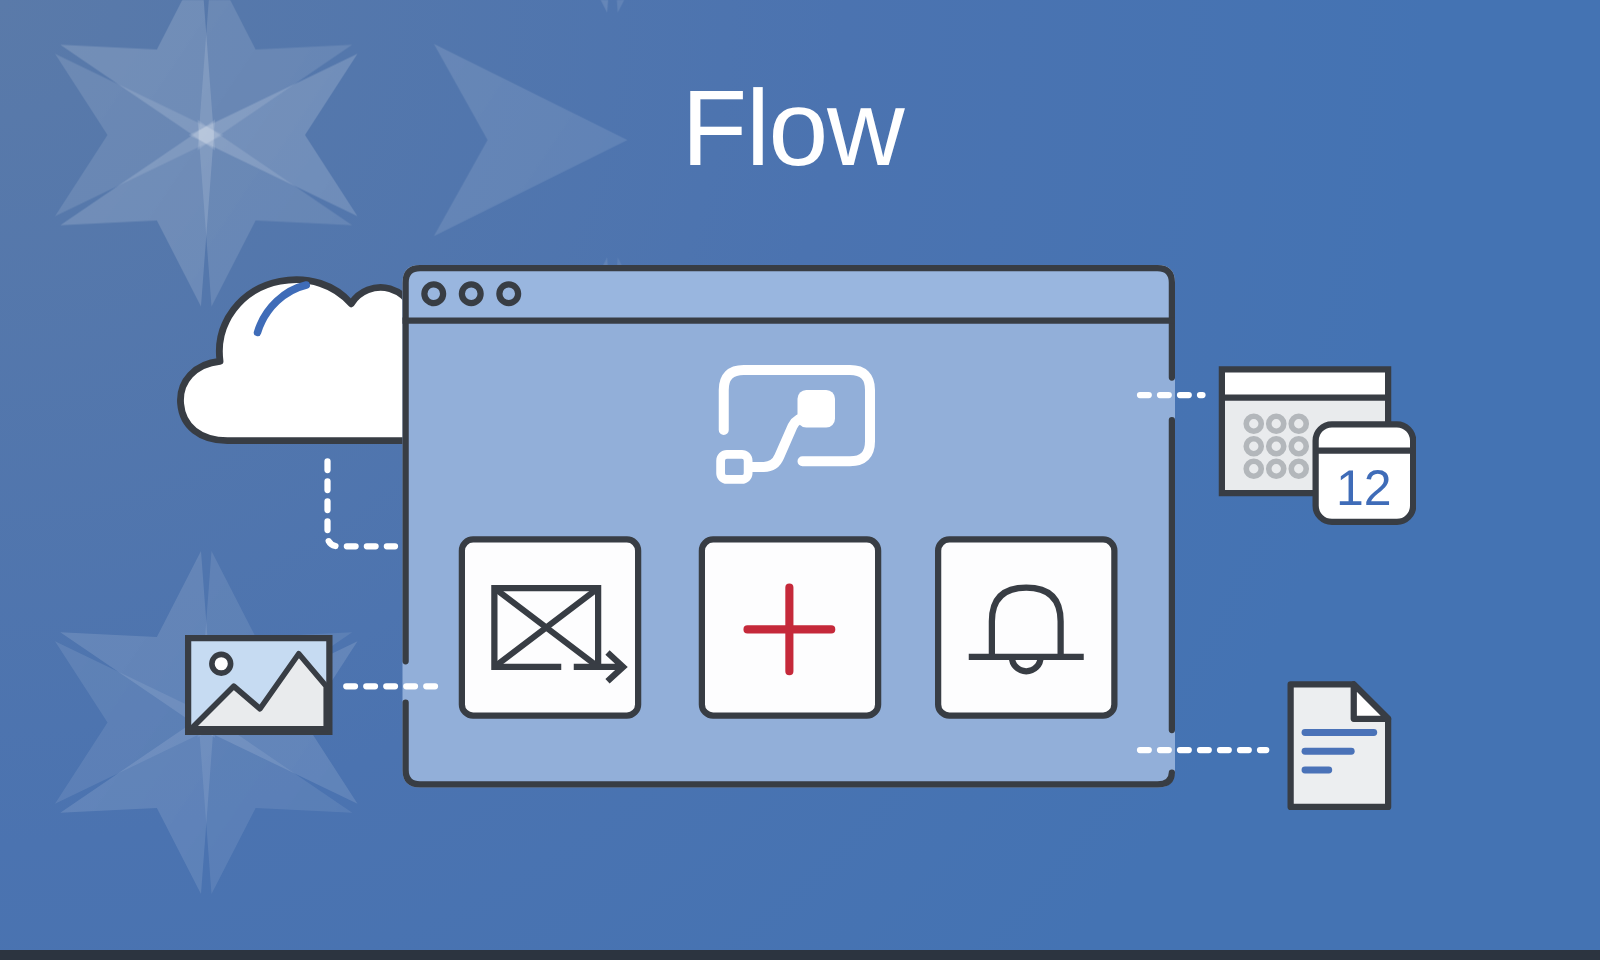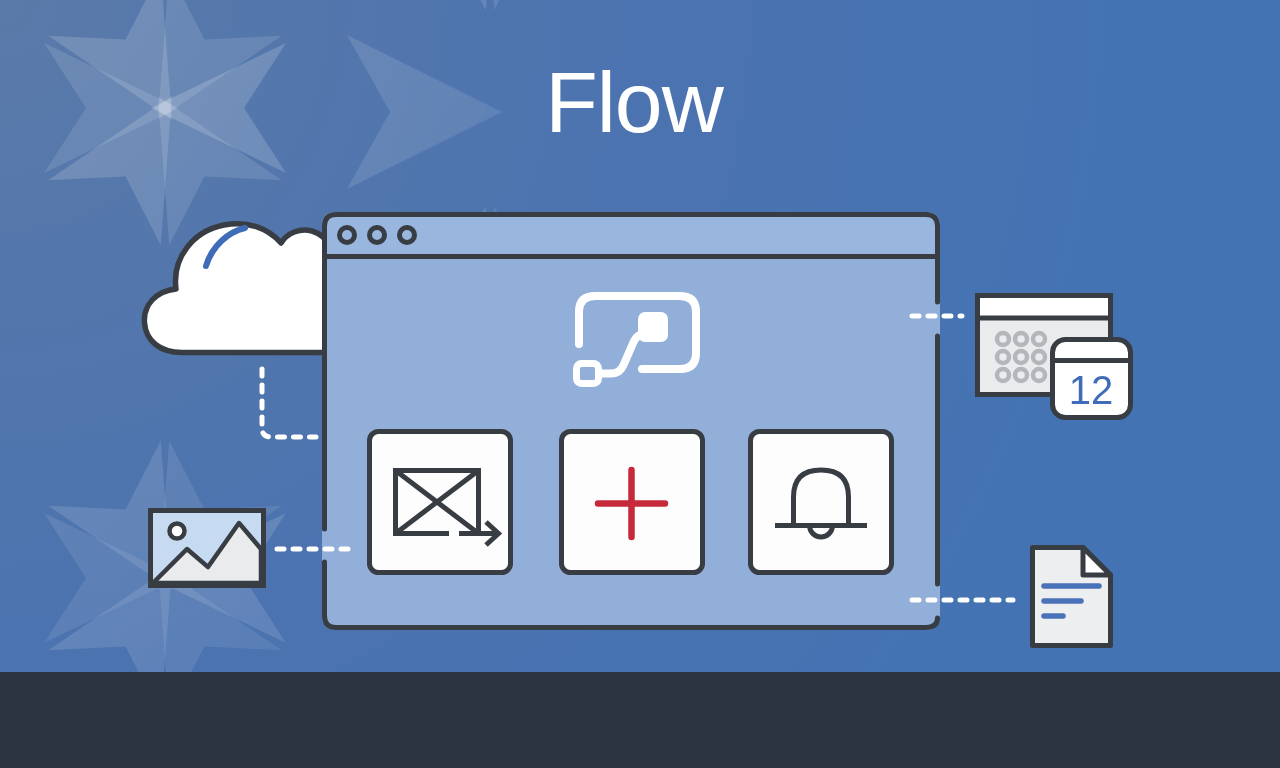--- a/index.html
+++ b/index.html
@@ -1,16 +1,16 @@
 <!DOCTYPE html>
 <html><head>
 <meta charset="utf-8">
 <style>
   html,body{margin:0;padding:0;background:#2c3440;}
-  .stage{position:relative;width:1280px;height:672px;overflow:hidden;}
+  .stage{position:relative;width:1280px;height:760px;overflow:hidden;}
   svg{display:block;}
   .title-text{
     font-family:"Liberation Sans","DejaVu Sans",sans-serif;
     font-weight:300;
     font-size:86px;
     fill:#ffffff;
     letter-spacing:-1px;
   }
   .day-text{
     font-family:"Liberation Sans","DejaVu Sans",sans-serif;

